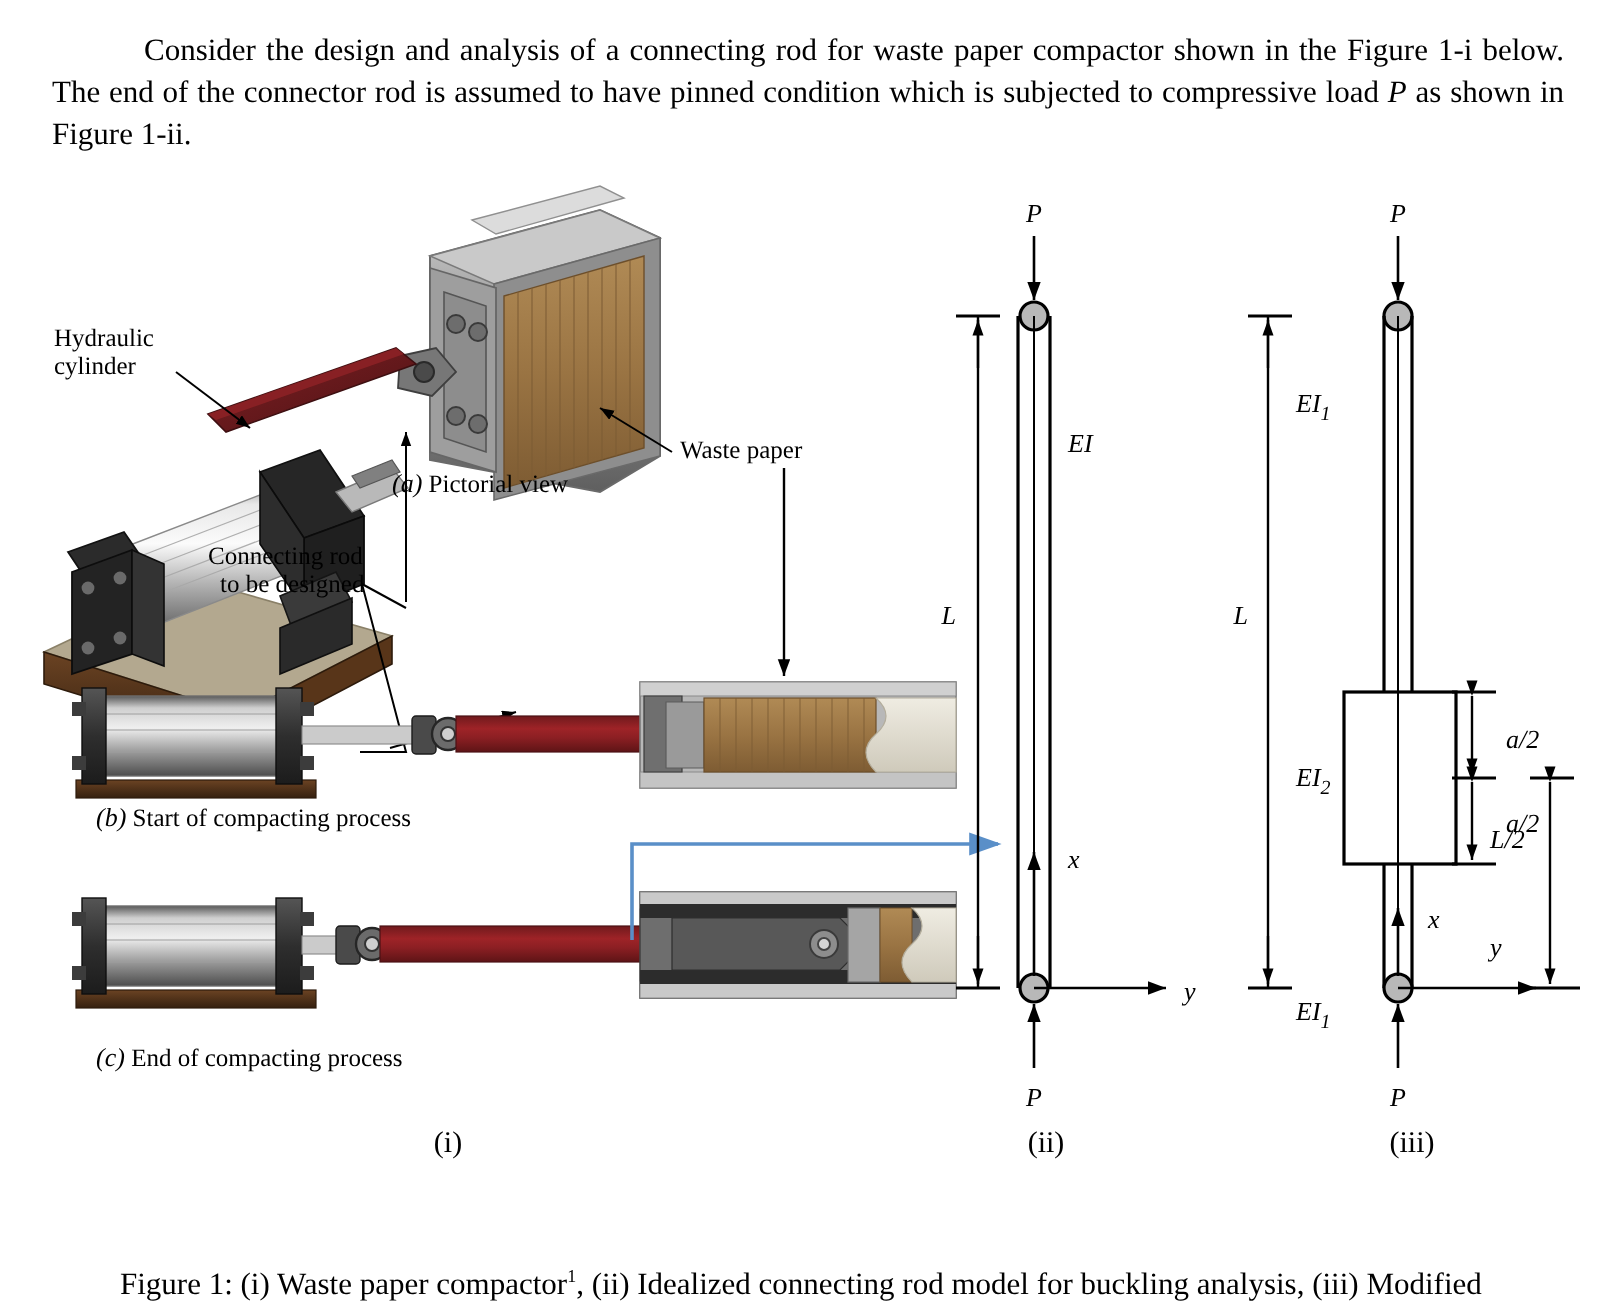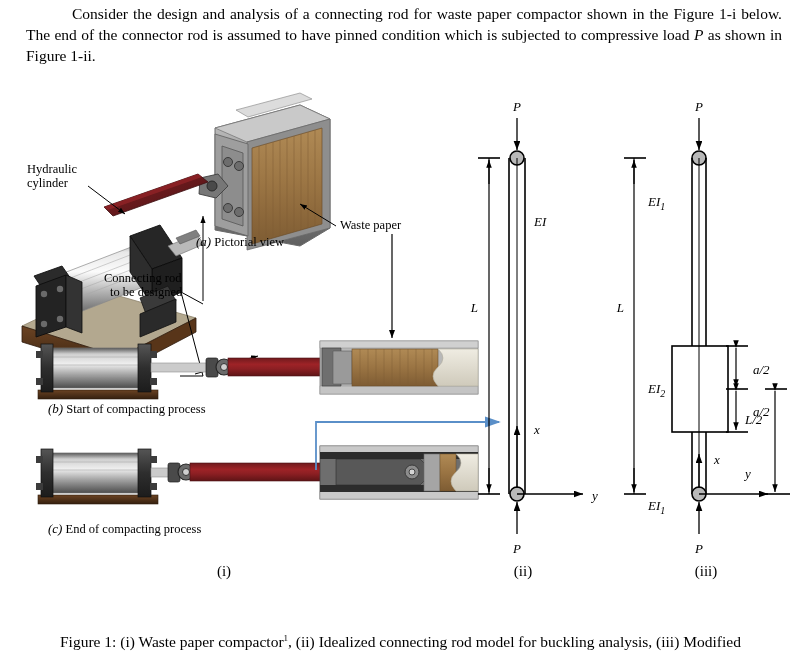--- a/index.html
+++ b/index.html
@@ -5,21 +5,21 @@
   html,body{margin:0;padding:0;}
   body{
     width:807px;height:652px;
     background:#ffffff;
     font-family:"Liberation Serif","DejaVu Serif",serif;
     color:#000;
     position:relative;
     overflow:hidden;
   }
   #intro{
-    position:absolute;left:26px;top:4px;width:756px;
+    position:absolute;left:26px;top:16px;width:756px;
     font-size:15.5px;line-height:1.34;text-align:justify;
   }
   #intro .indent{display:inline-block;width:46px;}
   .it{font-style:italic;}
   #figwrap{position:absolute;left:0;top:86px;width:807px;height:500px;}
   #fig-svg{position:absolute;left:0;top:0;}
   .cap{
     position:absolute;left:60px;top:632px;width:690px;
     font-size:15.5px;line-height:1.35;
   }

